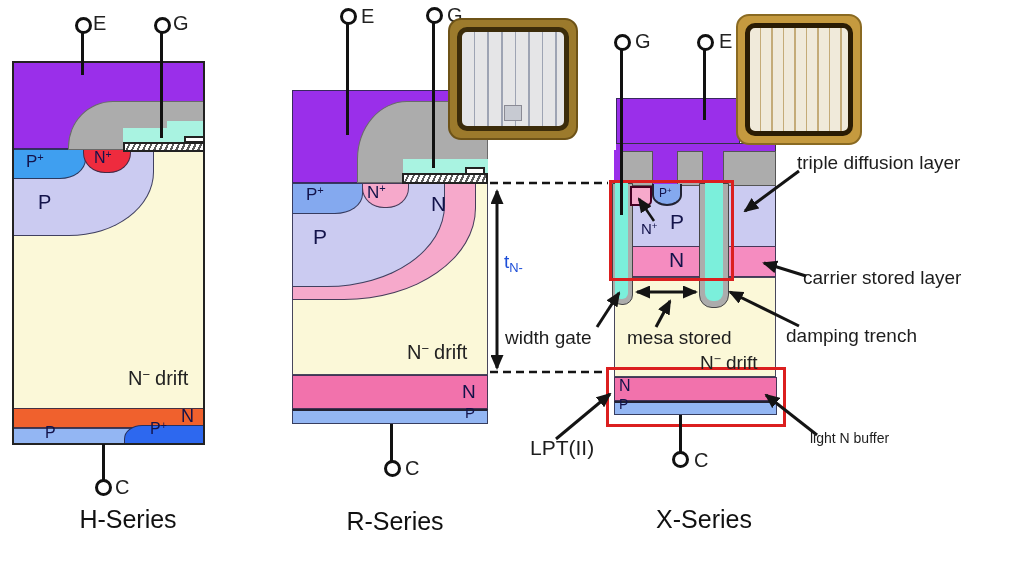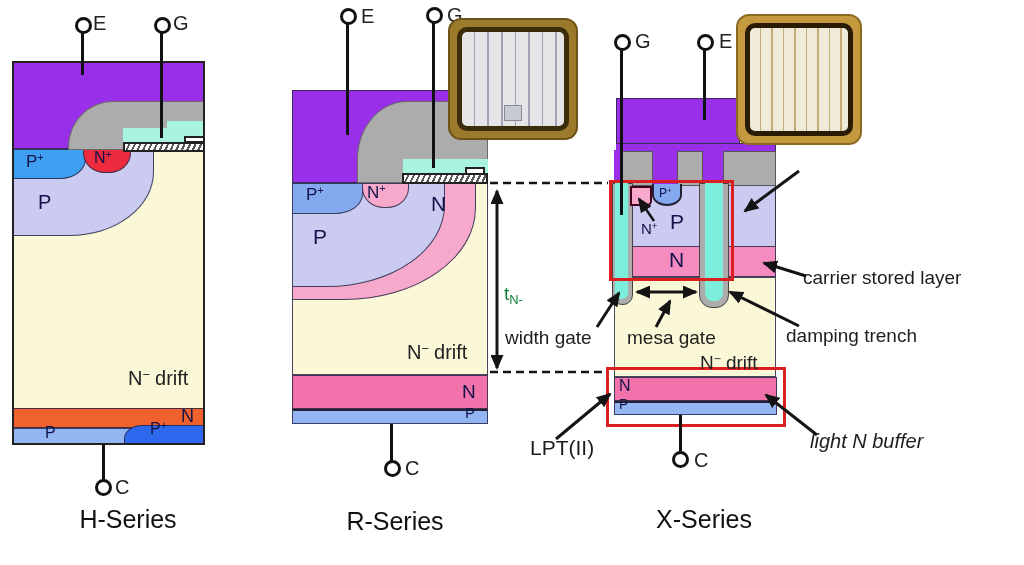--- a/index.html
+++ b/index.html
@@ -109,21 +109,21 @@
     <div class="tlbl" style="left:447px;top:5px;">G</div>
     <div class="tlbl" style="left:405px;top:458px;">C</div>
 
     <div class="lbl" style="left:306px;top:186px;font-size:17px;"><span>P</span><span class="sp">+</span></div>
     <div class="lbl" style="left:367px;top:184px;font-size:17px;"><span>N</span><span class="sp">+</span></div>
     <div class="lbl" style="left:431px;top:193px;font-size:21px;"><span>N</span></div>
     <div class="lbl" style="left:313px;top:226px;font-size:21px;"><span>P</span></div>
     <div class="lbl" style="left:407px;top:342px;font-size:20px;color:#222;"><span>N</span><span class="sp">−</span><span class="gp">drift</span></div>
     <div class="lbl" style="left:462px;top:382px;font-size:19px;"><span>N</span></div>
     <div class="lbl" style="left:465px;top:405px;font-size:15px;"><span>P</span></div>
-    <div class="lbl" style="left:504px;top:252px;font-size:19px;color:#15803d;margin-top:32px;"><span>t</span><span class="sb"><span>N</span><span>-</span></span></div>
+    <div class="lbl" style="left:504px;top:252px;font-size:19px;color:#1d4ed8;"><span>t</span><span class="sb"><span>N</span><span>-</span></span></div>
     <div class="ttl" style="left:325px;top:509px;">R-Series</div>
 
     <div class="chipF" style="left:448px;top:18px;width:130px;height:122px;background:#9C7A2C;border:2px solid #6e5318;">
       <div class="chipI" style="border:5px solid #3c2c0a;background:repeating-linear-gradient(90deg,transparent 0 12px,rgba(110,120,145,.6) 12px 13.5px),#E5E5E7;">
         <div class="chipPad"></div>
       </div>
     </div>
   </div>
 
   <div>
@@ -170,26 +170,27 @@
     <div class="lbl" style="left:700px;top:353px;font-size:19px;color:#222;"><span>N</span><span class="sp">−</span><span class="gp">drift</span></div>
     <div class="lbl" style="left:619px;top:378px;font-size:16px;"><span>N</span></div>
     <div class="lbl" style="left:619px;top:397px;font-size:14px;"><span>P</span></div>
     <div class="ttl" style="left:634px;top:507px;">X-Series</div>
 
     <div class="chipF" style="left:736px;top:14px;width:126px;height:131px;background:#C59A3F;border:2px solid #8a6a22;">
       <div class="chipI" style="border:5px solid #2a1c04;background:repeating-linear-gradient(90deg,transparent 0 10px,rgba(160,120,40,.55) 10px 11.5px),#F0EADA;"></div>
     </div>
   </div>
 
+  <div class="ann" style="left:797px;top:153px;font-size:19px;">triple diffusion layer</div>
   <div class="ann" style="left:803px;top:268px;font-size:19px;">carrier stored layer</div>
   <div class="ann" style="left:786px;top:326px;font-size:19px;">damping trench</div>
   <div class="ann" style="left:505px;top:328px;font-size:19px;">width gate</div>
-  <div class="ann" style="left:627px;top:328px;font-size:19px;">mesa gate</div>
+  <div class="ann" style="left:627px;top:328px;font-size:19px;">mesa stored</div>
   <div class="ann" style="left:515px;top:437px;font-size:21px;margin-left:15px;">LPT(II)</div>
-  <div class="ann" style="left:810px;top:431px;font-size:20px;font-style:italic;">light N buffer</div>
+  <div class="ann" style="left:810px;top:431px;font-size:14px;">light N buffer</div>
 
   <svg class="ov" width="1024" height="565" viewBox="0 0 1024 565">
     <defs>
       <marker id="ah" markerUnits="userSpaceOnUse" markerWidth="15" markerHeight="13" refX="13" refY="6.5" orient="auto">
         <path d="M0,0 L15,6.5 L0,13 z" fill="#141414"></path>
       </marker>
       <marker id="ahr" markerUnits="userSpaceOnUse" markerWidth="15" markerHeight="13" refX="13" refY="6.5" orient="auto-start-reverse">
         <path d="M0,0 L15,6.5 L0,13 z" fill="#141414"></path>
       </marker>
     </defs>

